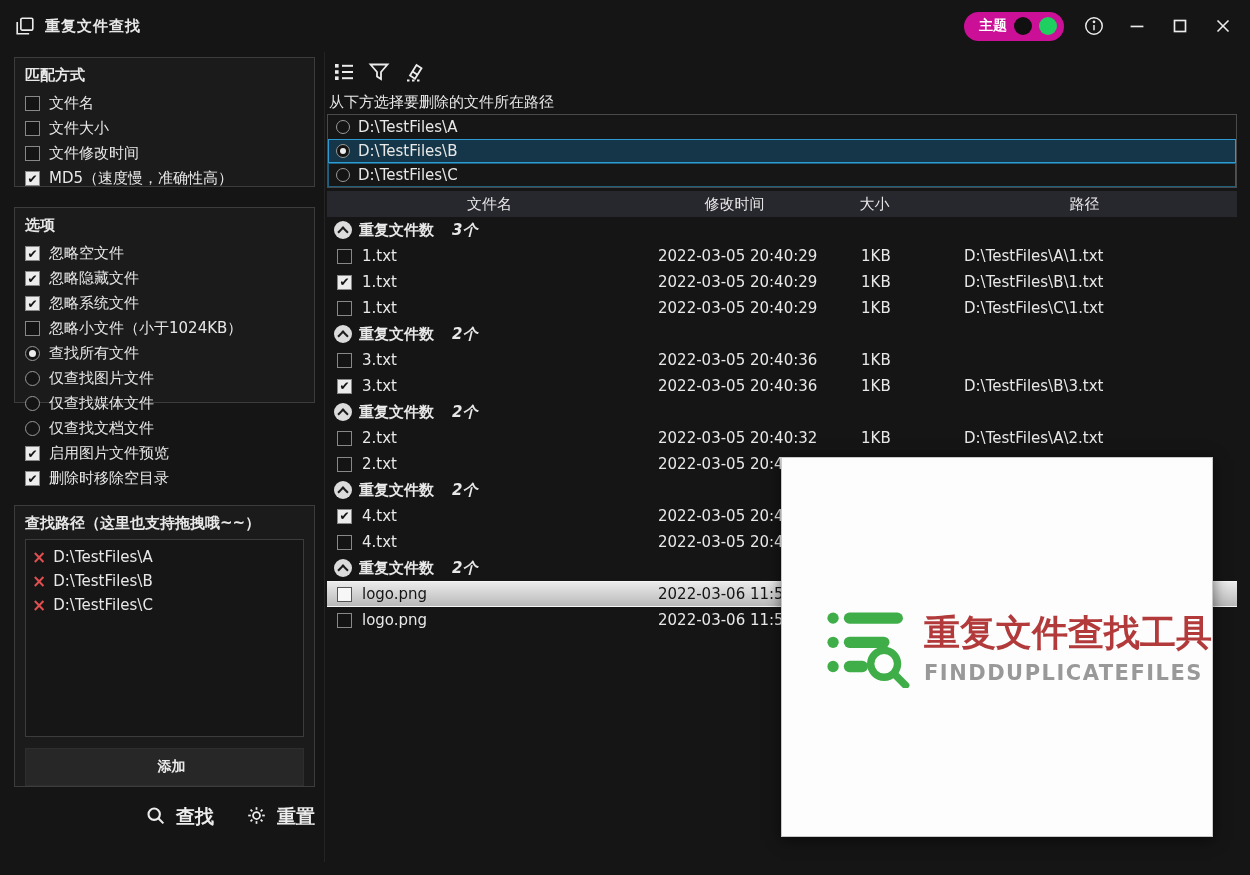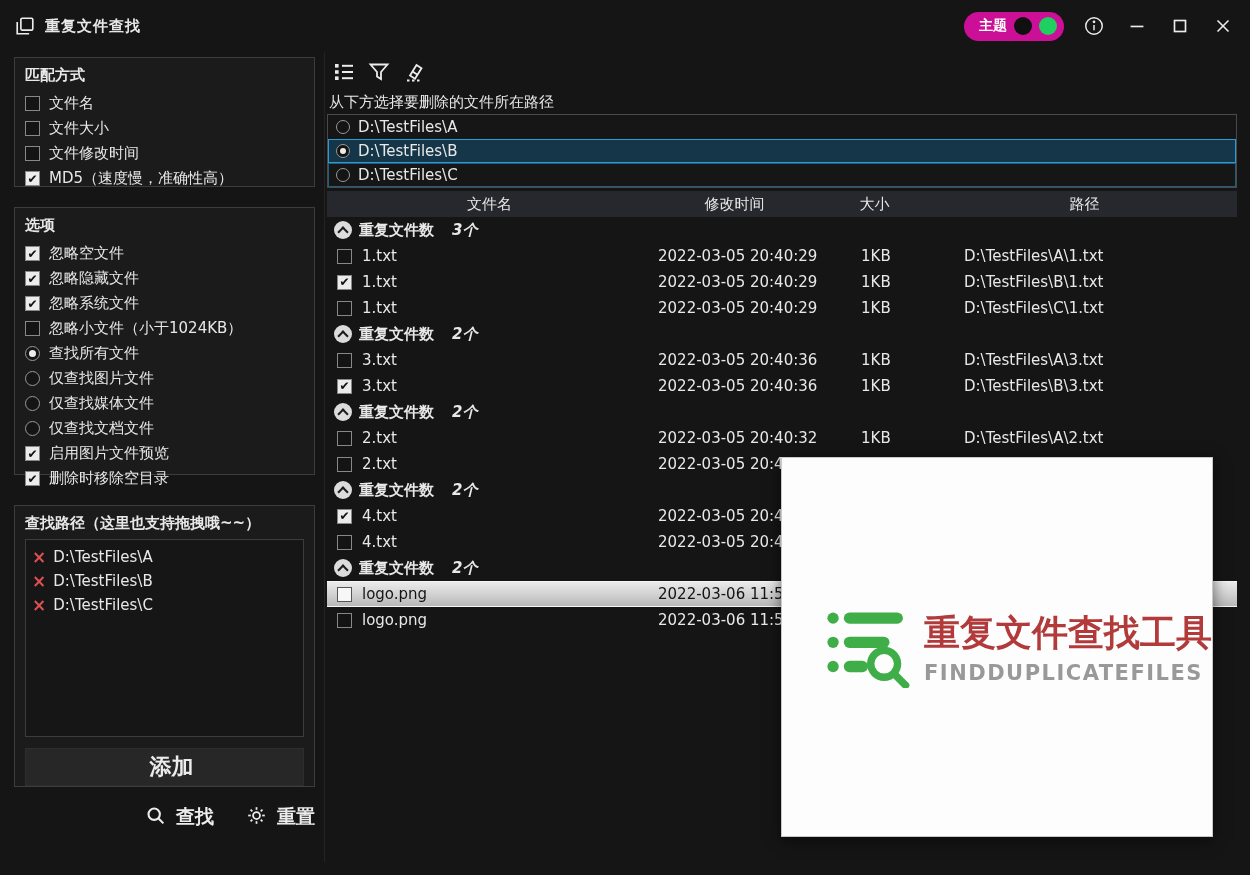--- a/index.html
+++ b/index.html
@@ -15,33 +15,33 @@
   .theme-label{color:#fff;font-size:14px;font-weight:bold;}
   .knob{width:18px;height:18px;border-radius:50%;}
   .knob.dark{background:#101010;}
   .knob.green{background:#1ed05f;}
   .winbtn{width:26px;height:26px;display:flex;align-items:center;justify-content:center;margin-left:8px;}
 
   
   .group{position:absolute;left:14px;width:301px;box-sizing:border-box;border:1px solid #3c3c3c;background:#1b1b1b;padding:6px 10px;}
   .group h3{margin:2px 0 6px;font-size:15px;font-weight:bold;}
   .group-match{top:57px;height:130px;}
-  .group-options{top:207px;height:268px;}
+  .group-options{top:207px;height:196px;}
   .group-paths{top:505px;height:282px;}
   .check-row{display:flex;align-items:center;gap:9px;height:25px;}
   .checkbox{width:15px;height:15px;box-sizing:border-box;border:1px solid #888;background:#141414;display:flex;align-items:center;justify-content:center;font-size:12px;line-height:1;flex:0 0 auto;color:#111;}
   .checkbox.checked{background:#ececec;font-weight:bold;}
   .radio{width:15px;height:15px;box-sizing:border-box;border:1px solid #999;border-radius:50%;background:#141414;position:relative;flex:0 0 auto;}
   .radio.sel::after{content:"";position:absolute;inset:3px;border-radius:50%;background:#ececec;}
   .radio.small{width:14px;height:14px;}
   .row-label{white-space:nowrap;}
   .pathbox{margin-top:5px;height:198px;box-sizing:border-box;border:1px solid #3c3c3c;background:#161616;padding:5px 6px;}
   .path-row{display:flex;align-items:center;gap:7px;height:24px;}
   .x-icon{color:#e05050;font-size:17px;font-weight:bold;line-height:1;}
-  .add-btn{display:block;width:100%;height:38px;margin-top:11px;background:#272727;border:1px solid #2e2e2e;color:#ececec;font-size:22px;font-weight:bold;font-family:inherit;padding-left:20px;}
+  .add-btn{display:block;width:100%;height:38px;margin-top:11px;background:#272727;border:1px solid #2e2e2e;color:#ececec;font-size:14px;font-weight:bold;font-family:inherit;padding-left:20px;}
   .side-actions{position:absolute;left:14px;top:804px;width:301px;display:flex;justify-content:flex-end;align-items:center;gap:32px;}
   .action-btn{display:flex;align-items:flex-end;gap:10px;background:none;border:none;color:#ececec;font-size:19px;font-weight:bold;font-family:inherit;padding:0;}
 
   
   .main{position:absolute;left:324px;top:52px;right:13px;bottom:13px;border-left:1px solid #242424;padding-left:0;}
   .toolbar{display:flex;align-items:center;gap:9px;height:36px;padding:2px 2px 0 6px;}
   .tool-icon{width:26px;height:26px;display:flex;align-items:center;justify-content:center;}
   .hint{height:24px;line-height:24px;padding-left:4px;}
   .del-paths{box-sizing:border-box;border:1px solid #4a4a4a;background:#161616;margin-left:2px;}
   .dp-row{height:24px;display:flex;align-items:center;gap:8px;padding:0 7px;box-sizing:border-box;border:1px solid transparent;}
@@ -317,21 +317,20 @@
           <span class="g-label">重复文件数</span>
           <span class="g-count">2个</span>
         </div>
         <div class="file-row">
           <div class="cell name-cell">
             <span class="checkbox"></span>
             <span class="row-label">3.txt</span>
           </div>
           <div class="cell time-cell">2022-03-05 20:40:36</div>
           <div class="cell size-cell">1KB</div>
-          <div class="cell path-cell">D:\TestFiles\A\3.txt</div>
         </div>
         <div class="file-row">
           <div class="cell name-cell">
             <span class="checkbox checked">✔</span>
             <span class="row-label">3.txt</span>
           </div>
           <div class="cell time-cell">2022-03-05 20:40:36</div>
           <div class="cell size-cell">1KB</div>
           <div class="cell path-cell">D:\TestFiles\B\3.txt</div>
         </div>

